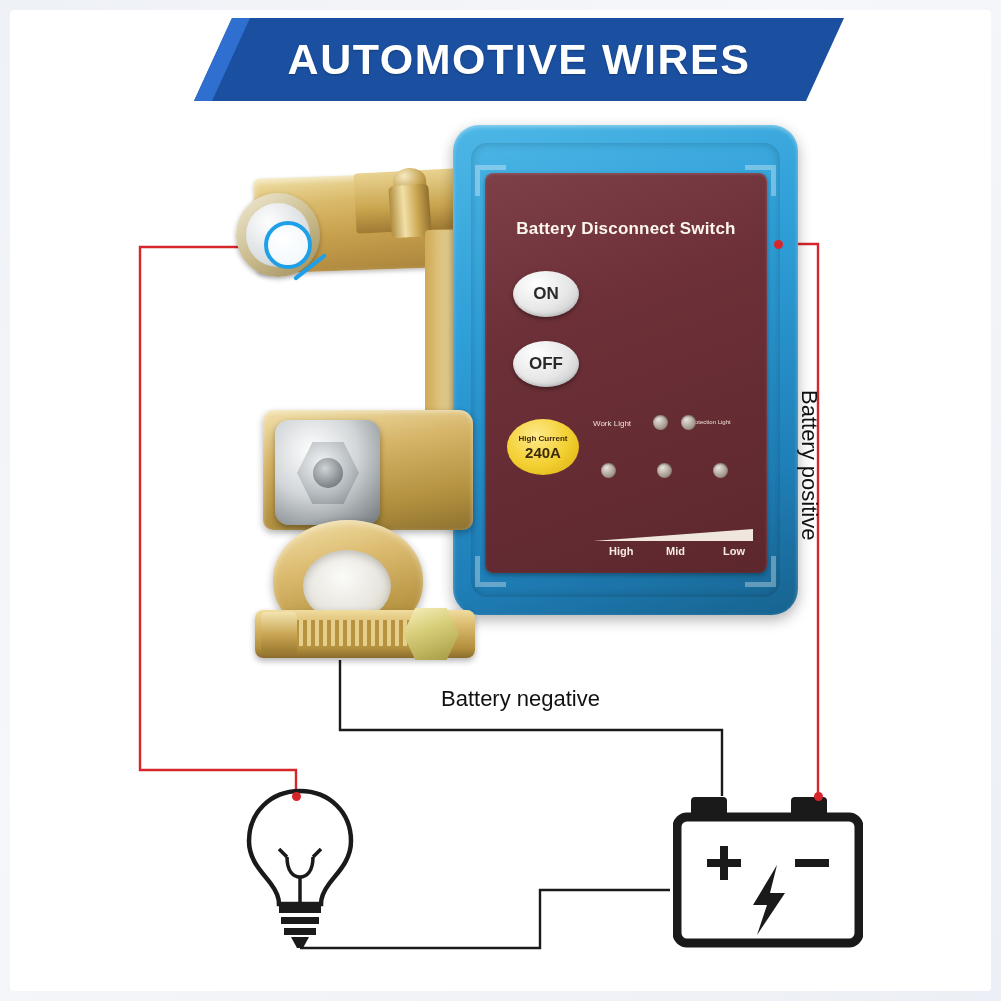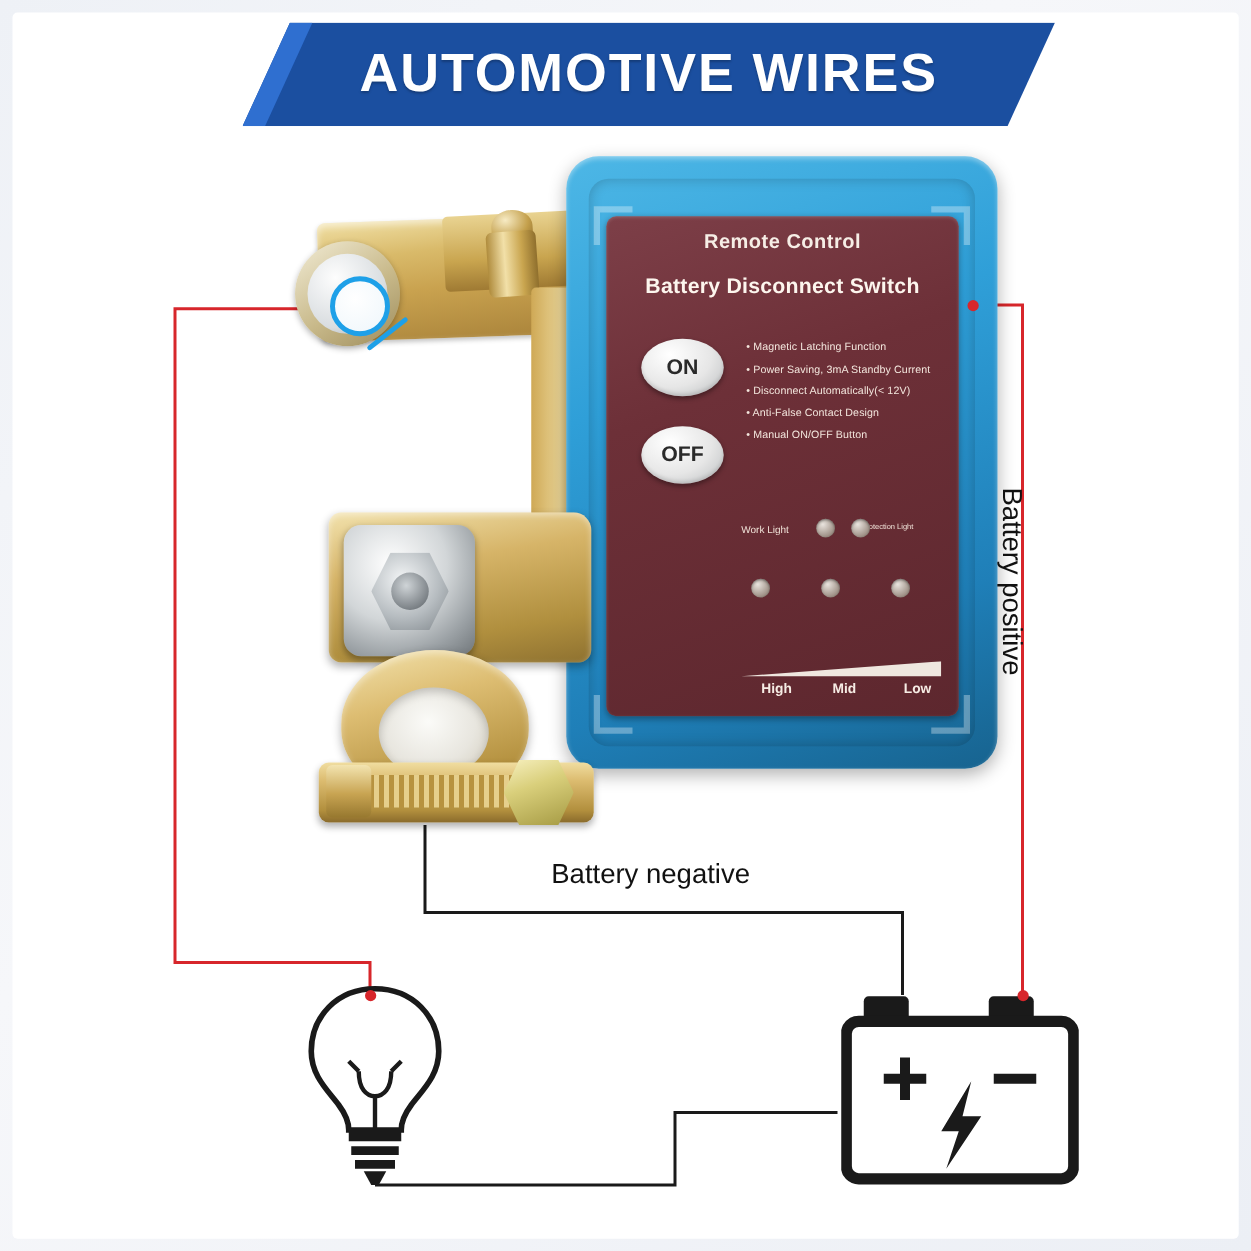--- a/index.html
+++ b/index.html
@@ -511,34 +511,30 @@
       <div class="tab-left"></div>
 
       <div class="housing">
         <div class="housing-inner-shadow"></div>
         <div class="bracket" style="left:22px; top:40px; border-right:none; border-bottom:none;"></div>
         <div class="bracket" style="right:22px; top:40px; border-left:none; border-bottom:none;"></div>
         <div class="bracket" style="left:22px; bottom:28px; border-right:none; border-top:none;"></div>
         <div class="bracket" style="right:22px; bottom:28px; border-left:none; border-top:none;"></div>
 
         <div class="label-plate">
-          <div class="plate-title1">Remote Control</div>
           <div class="plate-title2">Battery Disconnect Switch</div>
 
           <div class="btn-pill" id="btn-on">ON</div>
           <div class="btn-pill" id="btn-off">OFF</div>
 
-          <div class="features">
-            <div>Magnetic Latching Function</div>
-            <div>Power Saving, 3mA Standby Current</div>
-            <div>Disconnect Automatically(&lt; 12V)</div>
-            <div>Anti-False Contact Design</div>
-            <div>Manual ON/OFF Button</div>
+
+          <div class="badge">
+            <div class="b1">High Current</div>
+            <div class="b2">240A</div>
           </div>
-
 
           <div class="lamp-label" style="left:108px; top:246px;">Work Light</div>
           <div class="lamp" style="left:168px; top:242px;"></div>
           <div class="lamp-label" style="left:204px; top:246px; font-size:6px;">Protection Light</div>
           <div class="lamp" style="left:196px; top:242px;"></div>
 
           <div class="lamp" style="left:116px; top:290px;"></div>
           <div class="lamp" style="left:172px; top:290px;"></div>
           <div class="lamp" style="left:228px; top:290px;"></div>
 

